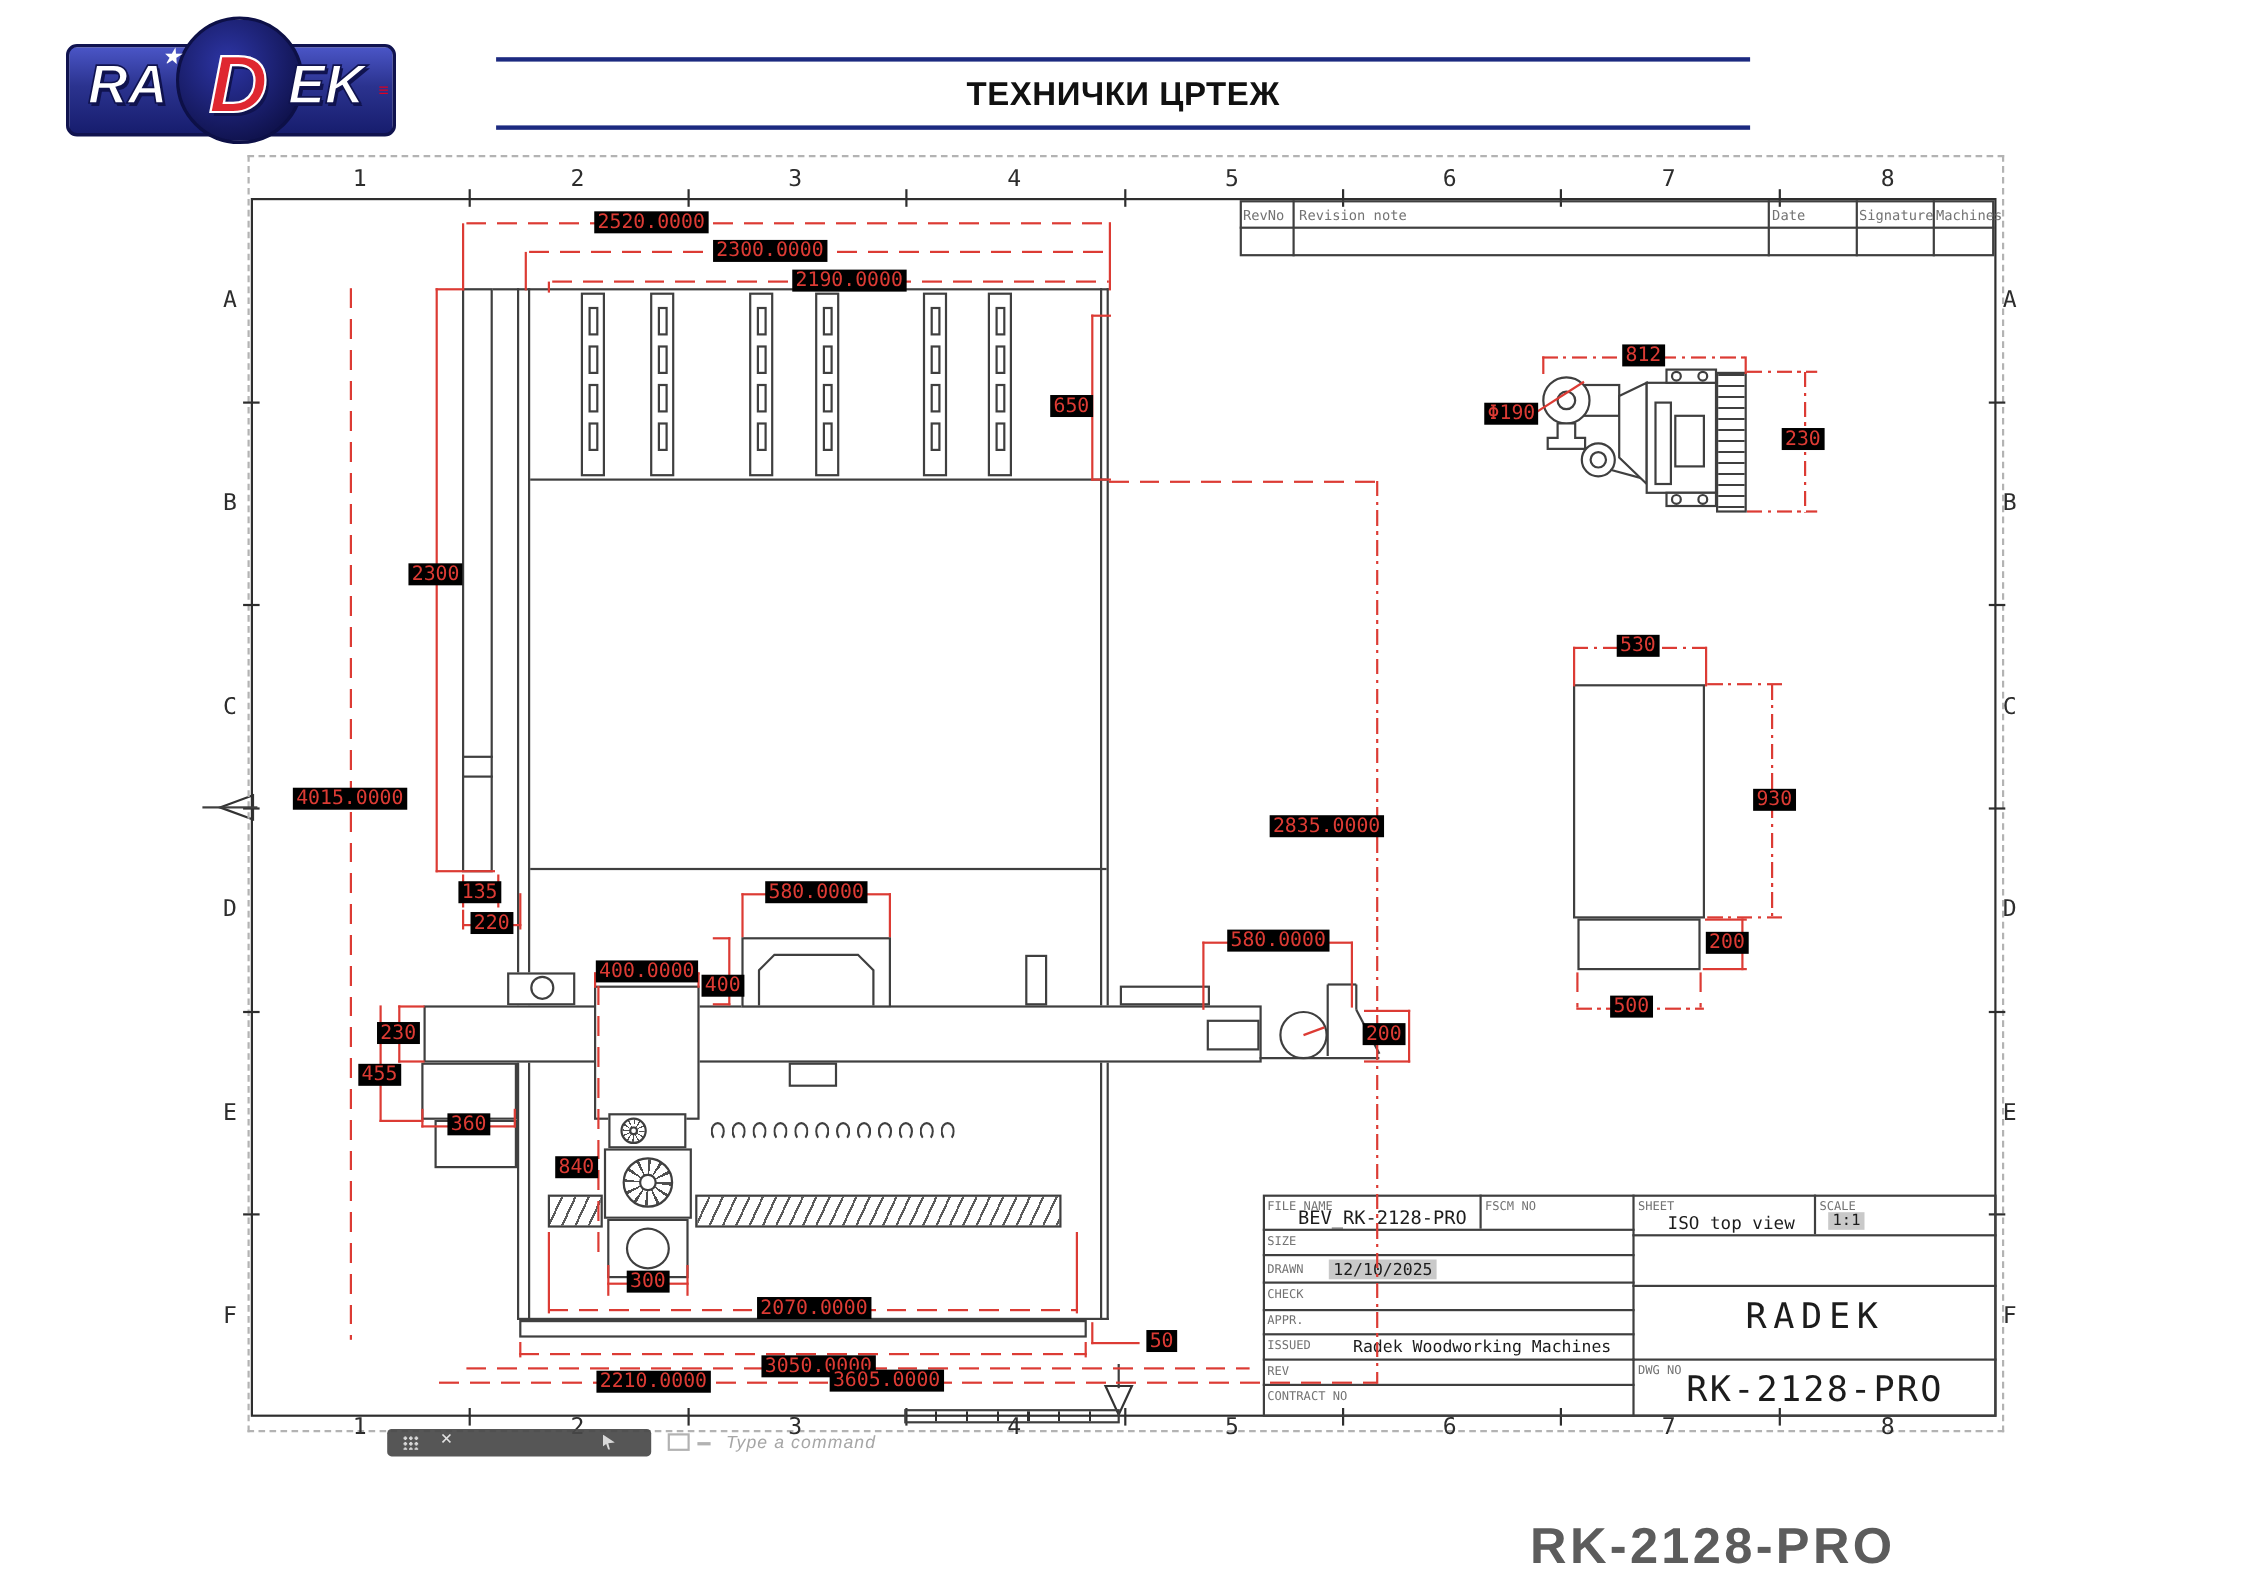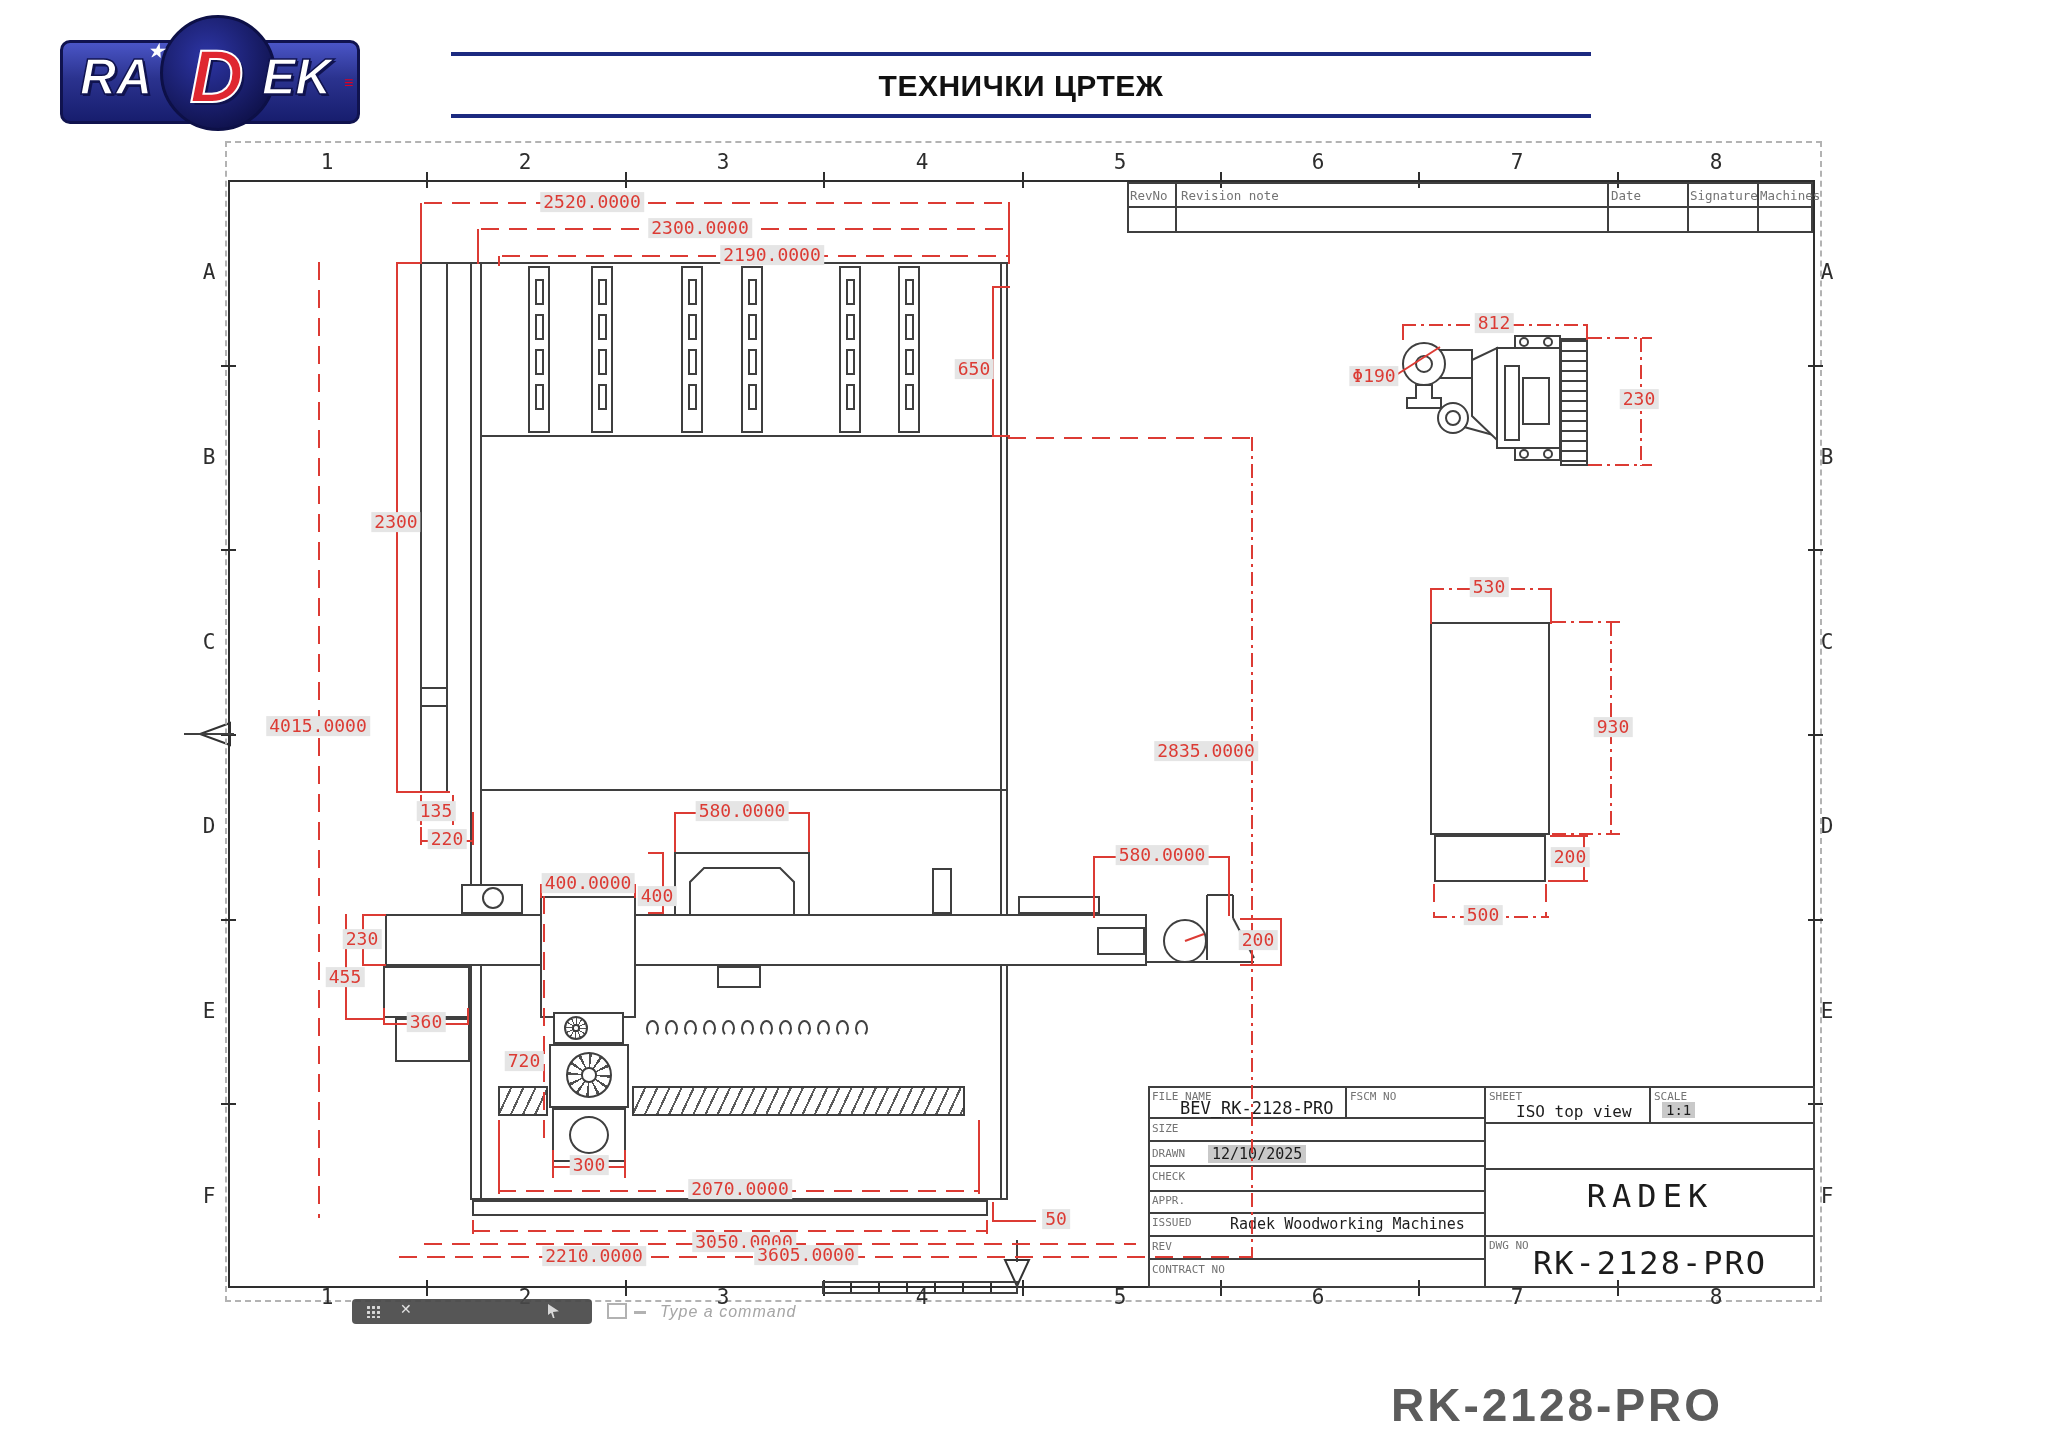--- a/index.html
+++ b/index.html
@@ -10,21 +10,21 @@
   
   .ln{position:absolute;background:#3f3f3f;z-index:3}
   .bx{position:absolute;border:2px solid #3f3f3f;background:#fff;z-index:5}
   .bxt{position:absolute;border:2px solid #3f3f3f;background:transparent;z-index:6}
   
   .rl{position:absolute;background:#dc3b34;z-index:25}
   .rdh{position:absolute;height:2px;z-index:25;background-image:repeating-linear-gradient(90deg,#dc3b34 0 18px,transparent 18px 28px)}
   .rdv{position:absolute;width:2px;z-index:25;background-image:repeating-linear-gradient(180deg,#dc3b34 0 18px,transparent 18px 28px)}
   .cdh{position:absolute;height:2px;z-index:25;background-image:repeating-linear-gradient(90deg,#dc3b34 0 14px,transparent 14px 19px,#dc3b34 19px 22px,transparent 22px 27px)}
   .cdv{position:absolute;width:2px;z-index:25;background-image:repeating-linear-gradient(180deg,#dc3b34 0 14px,transparent 14px 19px,#dc3b34 19px 22px,transparent 22px 27px)}
-  .dim{position:absolute;color:#dc3b34;font:18px "DejaVu Sans Mono",monospace;background:#e5e5e5;
+  .dim{position:absolute;color:#dc3b34;font:18px "DejaVu Sans Mono",monospace;background:#000000;
        padding:0 3px;transform:translate(-50%,-55%);white-space:nowrap;z-index:30;line-height:1.1}
   .cad{position:absolute;font:21px "DejaVu Sans Mono",monospace;color:#2d2d2d;transform:translate(-50%,-50%);z-index:8;white-space:nowrap}
   .lab{position:absolute;font:11px "DejaVu Sans Mono",monospace;color:#737373;white-space:nowrap;z-index:12}
   .val{position:absolute;font:16px "DejaVu Sans Mono",monospace;color:#1c1c1c;white-space:nowrap;z-index:12}
   .hl{background:#c9c9c9;padding:0 4px}
   
   #outer-dashed{left:225px;top:141px;width:1597px;height:1161px;border:2px dashed #b3b3b3;z-index:1}
   #frame{left:228px;top:180px;width:1587px;height:1108px;border:2px solid #2e2e2e;z-index:2}
   .tick{background:#2e2e2e;z-index:3}
   
@@ -293,21 +293,21 @@
   <div class="rl" style="left:362px;top:964px;width:24px;height:2px"></div>
   <div class="dim" style="left:362px;top:940px">230</div>
   <div class="rl" style="left:345px;top:914px;width:2px;height:106px"></div>
   <div class="rl" style="left:345px;top:1018px;width:40px;height:2px"></div>
   <div class="dim" style="left:345px;top:978px">455</div>
   <div class="rl" style="left:383px;top:1023px;width:86px;height:2px"></div>
   <div class="rl" style="left:383px;top:1008px;width:2px;height:17px"></div>
   <div class="rl" style="left:467px;top:1008px;width:2px;height:17px"></div>
   <div class="dim" style="left:426px;top:1023px">360</div>
   <div class="rdv" style="left:543px;top:896px;height:246px"></div>
-  <div class="dim" style="left:524px;top:1062px">720</div>
+  <div class="dim" style="left:524px;top:1062px">840</div>
   <div class="rl" style="left:540px;top:884px;width:96px;height:2px"></div>
   <div class="rl" style="left:540px;top:884px;width:2px;height:14px"></div>
   <div class="rl" style="left:634px;top:884px;width:2px;height:14px"></div>
   <div class="dim" style="left:588px;top:884px">400.0000</div>
   <div class="rl" style="left:662px;top:852px;width:2px;height:62px"></div>
   <div class="rl" style="left:648px;top:852px;width:16px;height:2px"></div>
   <div class="rl" style="left:648px;top:912px;width:16px;height:2px"></div>
   <div class="dim" style="left:657px;top:897px">400</div>
   <div class="rl" style="left:674px;top:812px;width:136px;height:2px"></div>
   <div class="rl" style="left:674px;top:812px;width:2px;height:40px"></div>

